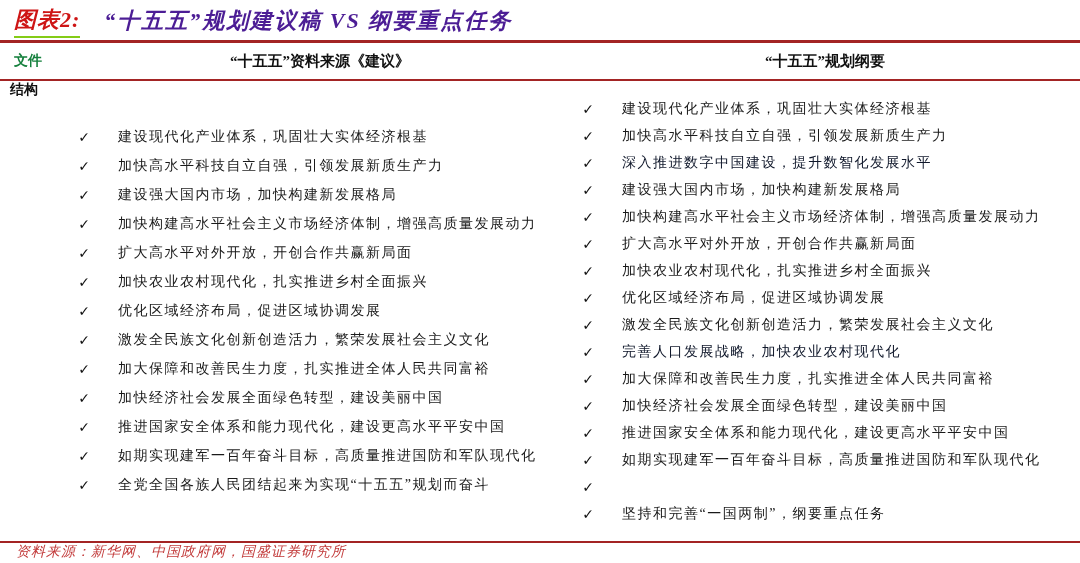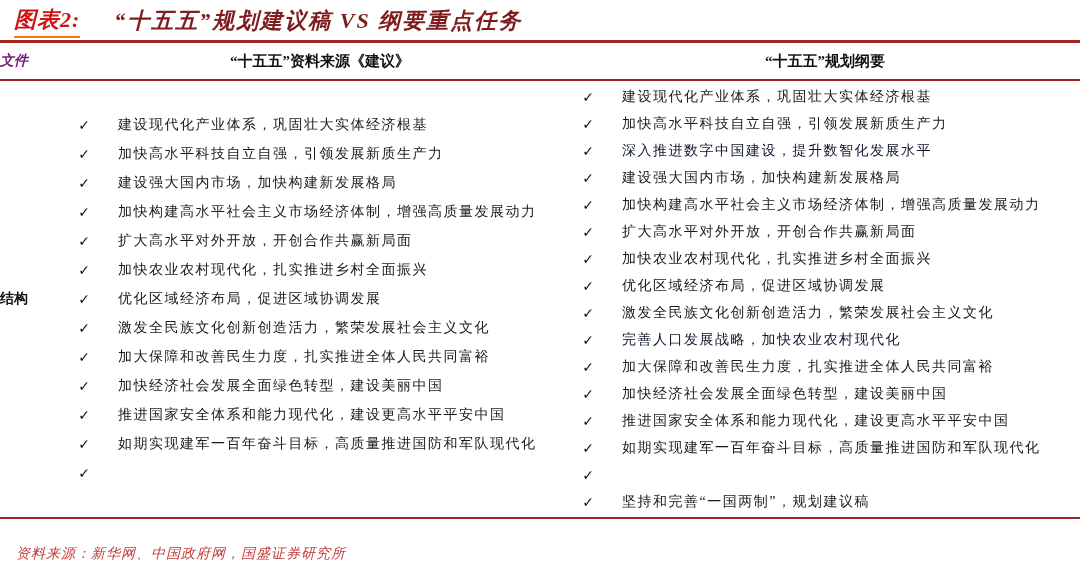--- a/index.html
+++ b/index.html
@@ -13,45 +13,45 @@
     position: relative; display: flex; flex-direction: column;
   }
 
   
   .title-row {
     height: 40px; display: flex; align-items: center;
     padding: 2px 4px 0 14px;
   }
   .fig-label {
     color: #CE1515; font-size: 22px; font-weight: bold; font-style: italic;
-    border-bottom: 2px solid #f97316; padding-bottom: 1px;
+    border-bottom: 2px solid #84cc16; padding-bottom: 1px;
     letter-spacing: 1px; white-space: nowrap;
   }
   .fig-title {
-    color: #7f1d1d; font-size: 22px; font-weight: bold; font-style: italic;
-    margin-left: 34px; letter-spacing: 2px; white-space: nowrap;
+    color: #4c1d95; font-size: 22px; font-weight: bold; font-style: italic;
+    margin-left: 24px; letter-spacing: 2px; white-space: nowrap;
   }
   .rule { width: 100%; border: none; }
   .rule-thick { height: 3px; background: #A32424; }
   .rule-thin  { height: 2px; background: #A32424; }
 
   
   .head-row { height: 36px; display: flex; align-items: center; }
   .head-file {
-    width: 70px; font-size: 14px; font-weight: bold;
-    color: #701a75; white-space: nowrap; font-style: italic;
+    width: 70px; padding-left: 14px; font-size: 14px; font-weight: bold;
+    color: #15803d; white-space: nowrap;
   }
   .head-left  { width: 500px; text-align: center; font-size: 15px; font-weight: bold; color: #111; }
   .head-right { flex: 1; text-align: center; font-size: 15px; font-weight: bold; color: #111; }
 
   
   .body-row { flex: 1; display: flex; overflow: hidden; }
   .label-col {
-    width: 70px; display: flex; align-items: center;
-    padding-left: 0;
+    width: 70px; display: flex; 
+    padding-left: 10px;
   }
   .struct-label { font-size: 14px; font-weight: bold; color: #111; white-space: nowrap; }
   .list-col {
     display: flex; flex-direction: column; justify-content: center;
   }
   .list-left  { width: 500px; }
   .list-right { flex: 1; }
   .item {
     display: flex; align-items: center; white-space: nowrap;
     color: #1a1a1a; font-size: 14px;
@@ -61,21 +61,21 @@
   .item .check {
     width: 16px; text-align: center; font-size: 14px; color: #111;
     font-family: "DejaVu Sans", sans-serif; flex: 0 0 16px;
   }
   .list-left  .item .check { margin-left: 6px; margin-right: 26px; }
   .list-right .item .check { margin-left: 10px; margin-right: 26px; }
   .item .txt { letter-spacing: 1.5px; }
   .item.red .txt { color: #0f172a; }
 
   
-  .source-row { height: 44px; display: flex; align-items: flex-end; padding-left: 16px; }
+  .source-row { height: 20px; display: flex; align-items: flex-start; padding-left: 16px; }
   .source-text {
     color: #C23A3A; font-size: 14px; font-style: italic; letter-spacing: 1px;
   }
 </style>
 </head>
 <body>
 
 <div class="page">
 
   <div class="title-row">
@@ -141,20 +141,21 @@
         <div class="item">
           <span class="check">✓</span>
           <span class="txt">推进国家安全体系和能力现代化，建设更高水平平安中国</span>
         </div>
         <div class="item">
           <span class="check">✓</span>
           <span class="txt">如期实现建军一百年奋斗目标，高质量推进国防和军队现代化</span>
         </div>
         <div class="item">
           <span class="check">✓</span>
+          <span class="txt">全党全国各族人民团结起来为实现“十五五”规划而奋斗</span>
         </div>
       </div>
     <div class="list-col list-right">
         <div class="item">
           <span class="check">✓</span>
           <span class="txt">建设现代化产业体系，巩固壮大实体经济根基</span>
         </div>
         <div class="item">
           <span class="check">✓</span>
           <span class="txt">加快高水平科技自立自强，引领发展新质生产力</span>
@@ -205,21 +206,21 @@
         </div>
         <div class="item">
           <span class="check">✓</span>
           <span class="txt">如期实现建军一百年奋斗目标，高质量推进国防和军队现代化</span>
         </div>
         <div class="item">
           <span class="check">✓</span>
         </div>
         <div class="item">
           <span class="check">✓</span>
-          <span class="txt">坚持和完善“一国两制”，规划建议稿</span>
+          <span class="txt">坚持和完善“一国两制”，纲要重点任务</span>
         </div>
       </div>
   </div>
 
   <div class="rule rule-thin"></div>
 
   <div class="source-row">
     <span class="source-text">资料来源：新华网、中国政府网，国盛证券研究所</span>
   </div>
 

